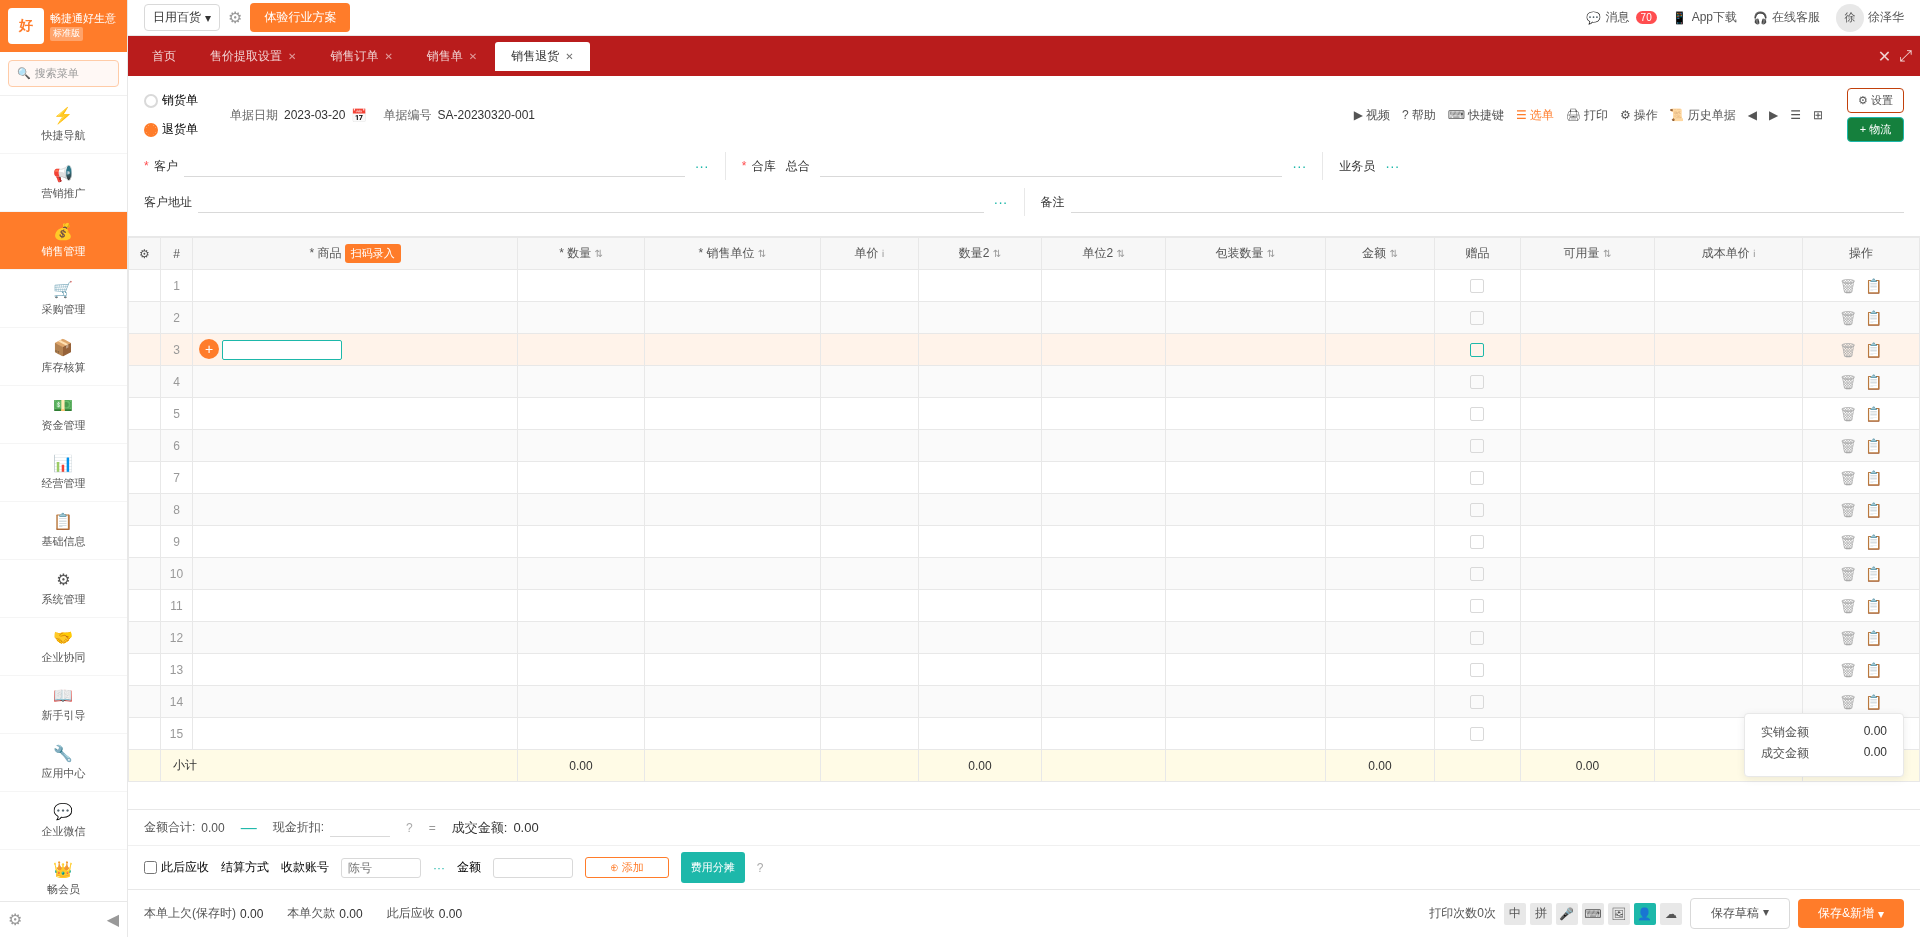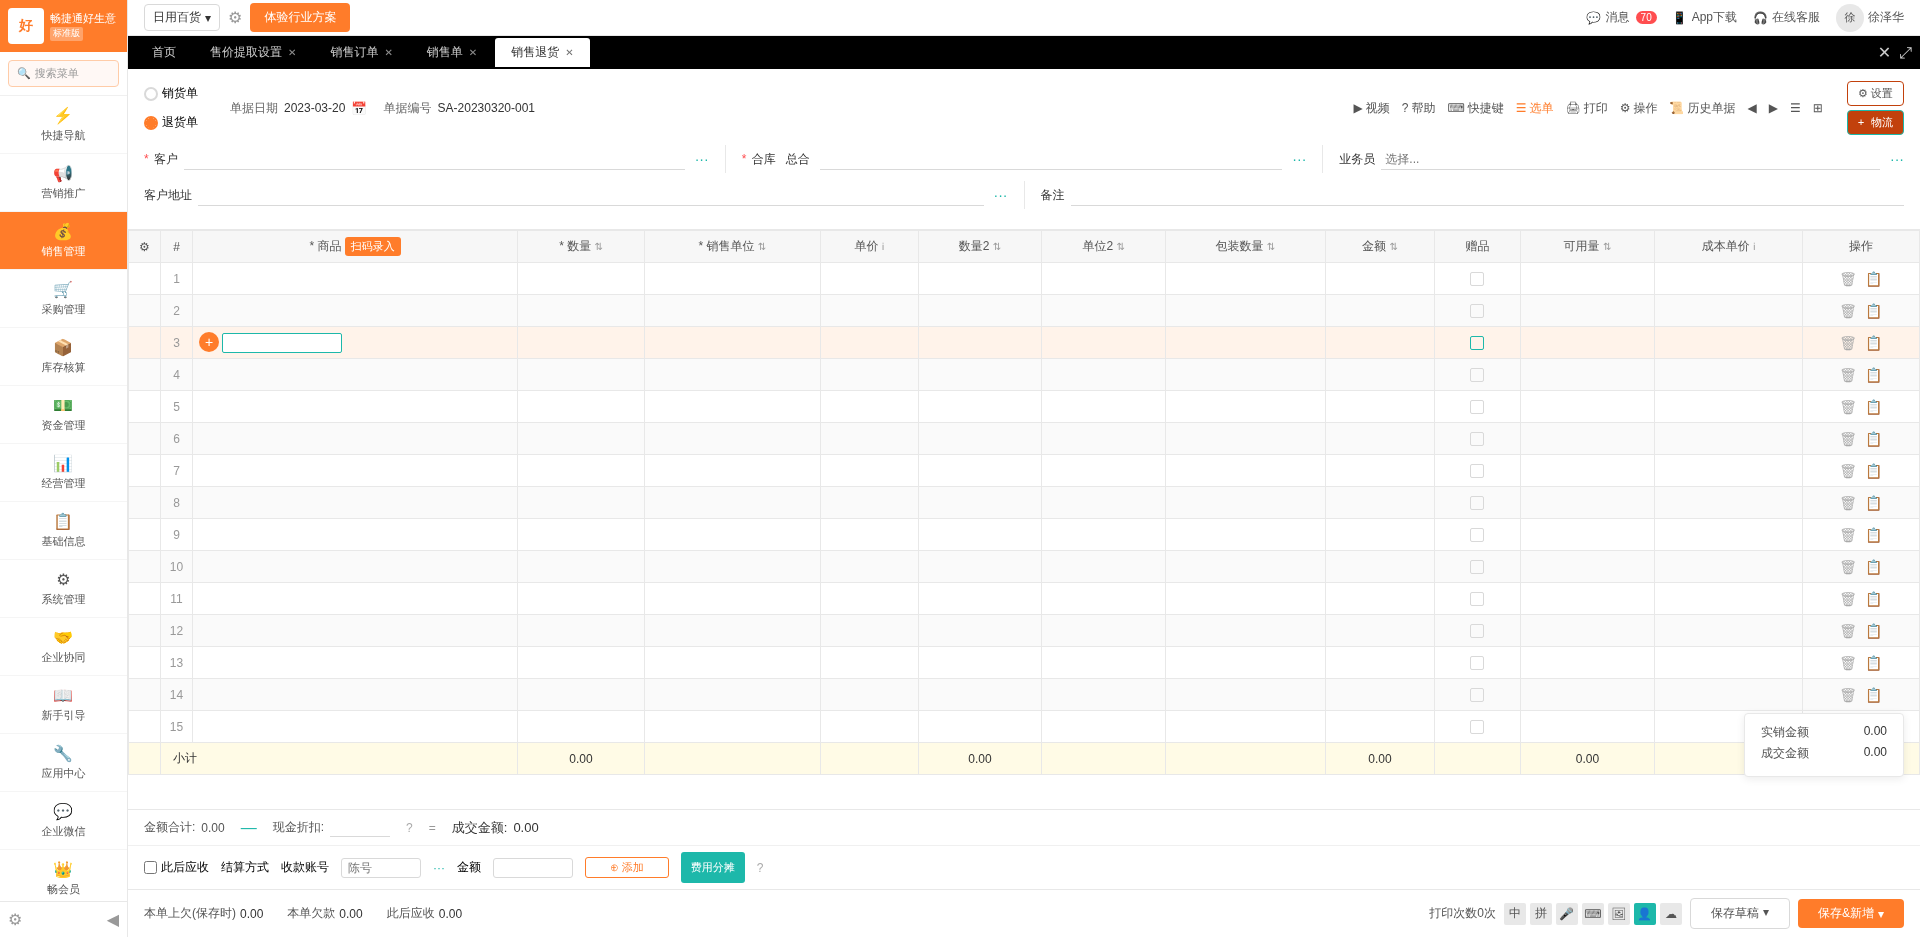--- a/index.html
+++ b/index.html
@@ -28,21 +28,21 @@
     .topbar-left { display: flex; align-items: center; gap: 8px; flex: 1; }
     .topbar-select { border: 1px solid #d9d9d9; border-radius: 4px; padding: 4px 8px; font-size: 12px; color: #333; background: #fff; cursor: pointer; display: flex; align-items: center; gap: 4px; }
     .topbar-gear { background: none; border: none; cursor: pointer; color: #999; font-size: 16px; }
     .topbar-trial { background: #ff7c2a; color: #fff; border: none; border-radius: 4px; padding: 6px 14px; font-size: 12px; cursor: pointer; }
     .topbar-right { display: flex; align-items: center; gap: 16px; }
     .topbar-icon-btn { background: none; border: none; cursor: pointer; color: #555; font-size: 12px; display: flex; align-items: center; gap: 4px; }
     .badge { background: #ff4d4f; color: #fff; border-radius: 10px; font-size: 10px; padding: 1px 5px; margin-left: 2px; }
     .user-avatar { width: 28px; height: 28px; border-radius: 50%; background: #e8e8e8; display: flex; align-items: center; justify-content: center; font-size: 11px; color: #555; }
 
     
-    .tabs-bar { background: #000000; display: flex; align-items: center; padding: 0 8px; height: 33px; gap: 2px; }
+    .tabs-bar { background: #b91c1c; display: flex; align-items: center; padding: 0 8px; height: 40px; gap: 2px; }
     .tab { padding: 6px 16px; color: rgba(255,255,255,0.8); font-size: 12px; cursor: pointer; border-radius: 3px 3px 0 0; display: flex; align-items: center; gap: 6px; position: relative; }
     .tab.active { background: #fff; color: #333; border-radius: 3px 3px 0 0; }
     .tab-close { font-size: 10px; color: inherit; opacity: 0.7; cursor: pointer; }
     .tabs-right { margin-left: auto; display: flex; align-items: center; gap: 8px; }
     .tabs-right-btn { background: none; border: none; color: rgba(255,255,255,0.8); cursor: pointer; font-size: 16px; }
 
     
     .content { flex: 1; background: #f5f5f5; overflow: hidden; display: flex; flex-direction: column; }
     .form-area { background: #fff; padding: 12px 16px; border-bottom: 1px solid #e8e8e8; }
     
@@ -54,21 +54,21 @@
     .radio-circle.checked { border-color: #ff7c2a; background: radial-gradient(circle, #ff7c2a 5px, #fff 5px); }
     .doc-info { display: flex; align-items: center; gap: 16px; margin-left: 16px; }
     .doc-info-item { display: flex; align-items: center; gap: 6px; color: #555; font-size: 12px; }
     .doc-info-label { color: #666; }
     .doc-info-value { color: #333; font-weight: 500; }
     .doc-actions { margin-left: auto; display: flex; align-items: center; gap: 12px; }
     .doc-action-btn { color: #555; font-size: 12px; cursor: pointer; display: flex; align-items: center; gap: 3px; background: none; border: none; }
     .doc-action-btn.orange { color: #ff7c2a; }
     .side-btns { display: flex; flex-direction: column; gap: 4px; margin-left: 8px; }
     .side-btn { border: 1px solid #c2410c; border-radius: 4px; padding: 4px 10px; font-size: 11px; cursor: pointer; background: #fff; color: #555; white-space: nowrap; }
-    .side-btn.teal { background: #c2410c; color: #fff; border-color: #1db8aa; font-family: Liberation Mono, monospace; }
+    .side-btn.teal { background: #15803d; color: #fff; border-color: #1db8aa; }
 
     
     .fields-row { display: flex; align-items: center; gap: 0; margin-bottom: 8px; }
     .field-group { display: flex; align-items: center; gap: 6px; flex: 1; }
     .field-label { color: #333; font-size: 12px; white-space: nowrap; }
     .field-required { color: #ff4d4f; margin-right: 2px; }
     .field-input { flex: 1; border: none; border-bottom: 1px solid #d9d9d9; padding: 3px 4px; font-size: 12px; color: #333; outline: none; background: transparent; }
     .field-dots { color: #1db8aa; cursor: pointer; font-size: 14px; margin-left: 4px; }
     .field-divider { width: 1px; background: #e8e8e8; height: 28px; margin: 0 16px; }
 
@@ -329,21 +329,20 @@
             <span class="field-required">*</span>
             <span>合库</span>
           </span>
           <span style="font-size:12px;color:#333;padding:0 4px;">总合</span>
           <input class="field-input" type="text" style="">
           <span class="field-dots">···</span>
         </div>
         <div class="field-divider"></div>
         <div class="field-group">
           <span class="field-label">业务员</span>
-          <input class="field-input" type="text" placeholder="选择..." style="">
           <span class="field-dots">···</span>
         </div>
       </div>
 
       <div class="fields-row">
         <div class="field-group">
           <span class="field-label">客户地址</span>
           <input class="field-input" type="text" style="">
           <span class="field-dots">···</span>
         </div>

